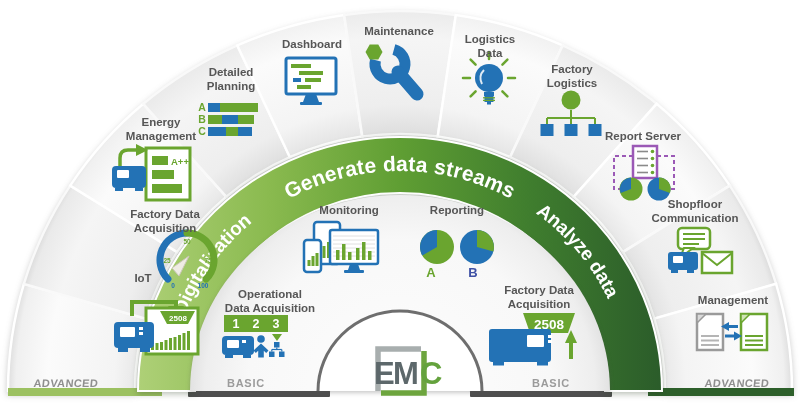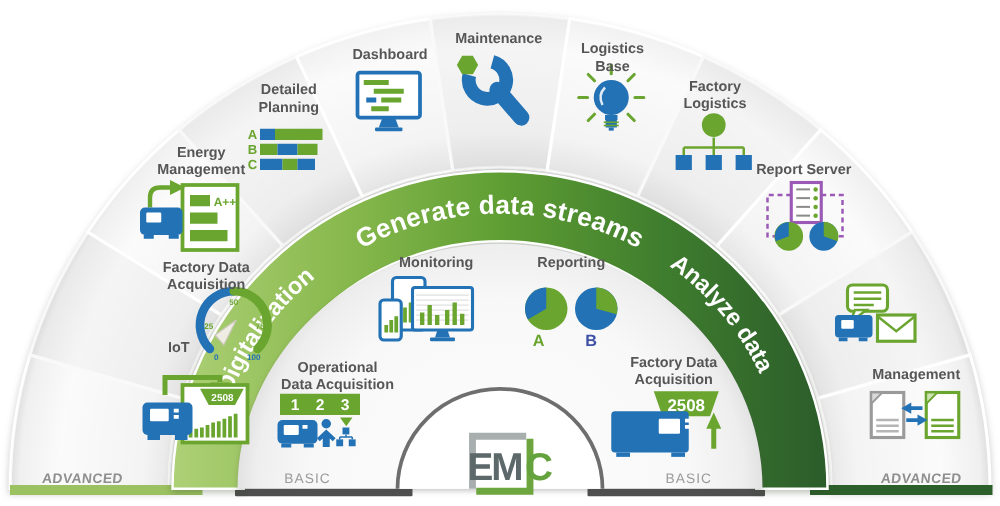--- a/index.html
+++ b/index.html
@@ -12,21 +12,21 @@
   .wedge{fill:url(#wedgeGrad);stroke:#fff;stroke-width:2.5;}
   .wedge.alt{filter:brightness(.975);}
   .labels{position:absolute;left:0;top:0;width:800px;height:405px;pointer-events:none;}
   .lbl{position:absolute;transform:translate(-50%,-50%);text-align:center;
        color:#565656;font-weight:700;font-size:11.5px;line-height:1.18;}
   .lbl span{display:block;}
   .lbl span:empty{display:none;}
   .zone{position:absolute;transform:translate(-50%,-50%) skewX(-6deg);
         color:#8f8f8f;font-weight:700;font-size:11px;letter-spacing:.4px;}
   .basic{position:absolute;transform:translate(-50%,-50%);
-        color:#9b9b9b;font-weight:400;font-size:11px;letter-spacing:.8px;}
+        color:#9b9b9b;font-weight:700;font-size:11px;letter-spacing:.8px;}
   .band-text{fill:#ffffff;font-weight:700;}
   .icon-txt{font-family:"Liberation Sans",sans-serif;font-weight:700;}
 </style>
 </head>
 <body>
 
 <div id="stage">
 
 <svg width="800" height="405" viewBox="0 0 800 405">
   <defs>
@@ -363,30 +363,32 @@
         <span>Planning</span>
       </div>
   <div class="lbl" style="left:312px;top:45px;width:100px">
         <span>Dashboard</span>
       </div>
   <div class="lbl" style="left:399px;top:32px;width:110px">
         <span>Maintenance</span>
       </div>
   <div class="lbl" style="left:490px;top:47px;width:90px">
         <span>Logistics</span>
-        <span>Base</span>
+        <span>Data</span>
       </div>
   <div class="lbl" style="left:572px;top:77px;width:80px">
         <span>Factory</span>
         <span>Logistics</span>
       </div>
   <div class="lbl" style="left:643px;top:137px;width:110px">
         <span>Report Server</span>
       </div>
   <div class="lbl" style="left:695px;top:212px;width:110px">
+        <span>Shopfloor</span>
+        <span>Communication</span>
       </div>
   <div class="lbl" style="left:733px;top:301px;width:90px">
         <span>Management</span>
       </div>
 
   <div class="lbl" style="left:349px;top:211px;width:90px">
         <span>Monitoring</span>
       </div>
   <div class="lbl" style="left:457px;top:211px;width:90px">
         <span>Reporting</span>

